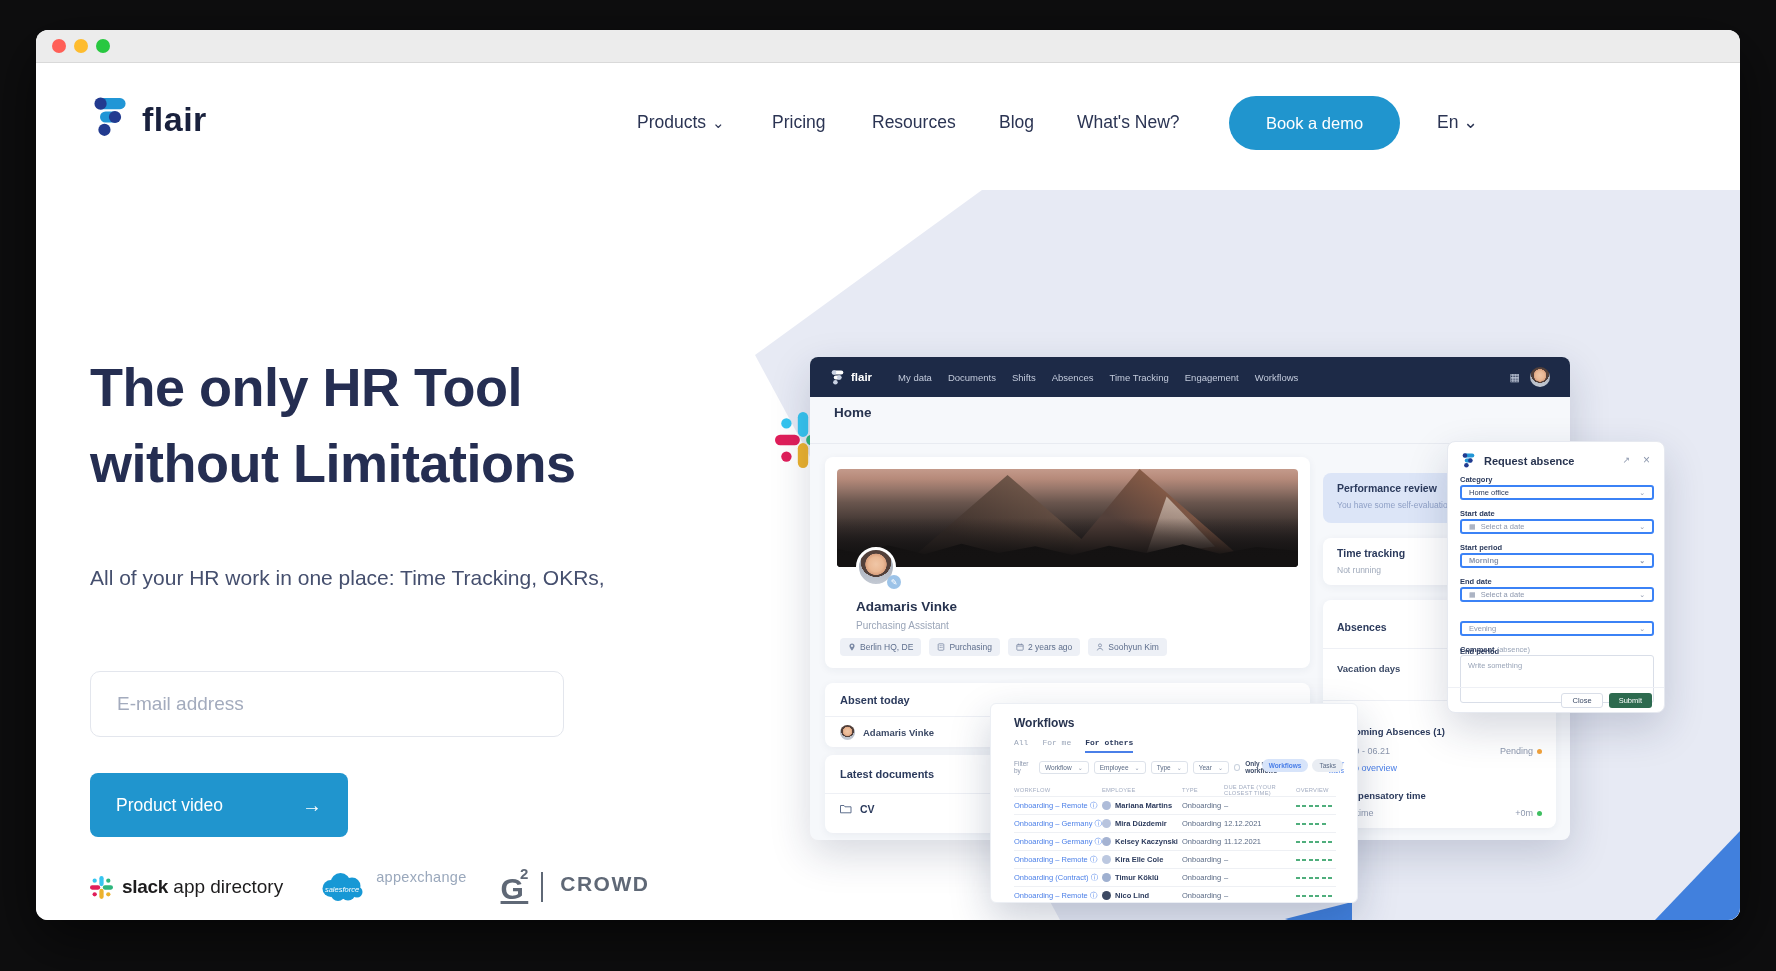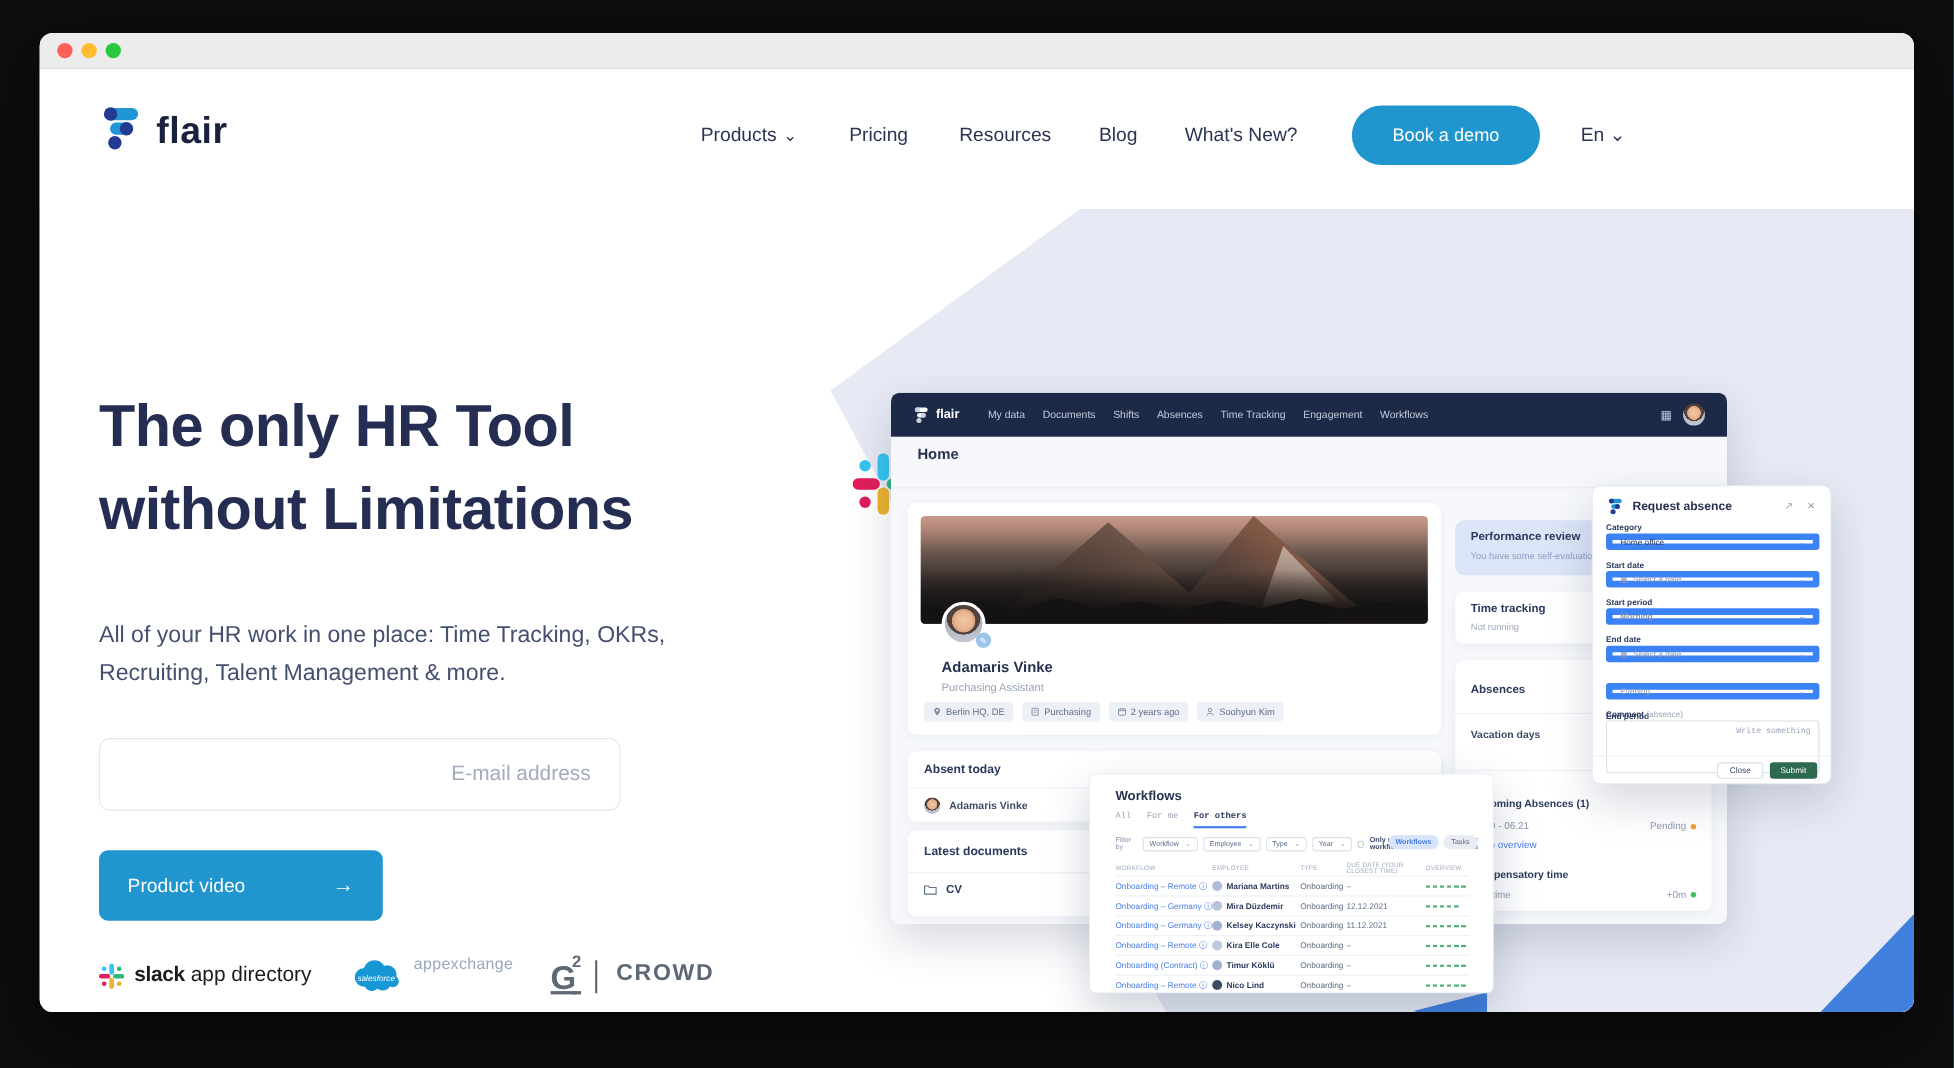--- a/index.html
+++ b/index.html
@@ -36,21 +36,21 @@
   .cta-pill { position:absolute; left:1193px; top:33px; width:171px; height:54px; border-radius:27px;
     background:#2095ce; color:#fff; font-size:16.5px; display:flex; align-items:center; justify-content:center; cursor:pointer; }
   .lang { position:absolute; left:1401px; top:49px; font-size:17.5px; font-weight:500; color:#2b3453; cursor:pointer; }
 
   
   .hero-title { position:absolute; left:54px; top:286px; font-size:54px; line-height:76px;
     font-weight:bold; color:#252e52; letter-spacing:-0.5px; }
   .hero-sub { position:absolute; left:54px; top:498px; font-size:21px; line-height:34px; color:#454f6e; }
   .email-input { position:absolute; left:54px; top:608px; width:474px; height:66px;
     border:1.5px solid #e3e6ed; border-radius:10px; padding:16px 26px; font-size:19px; color:#3c4a66;
-    font-family:"Liberation Sans", sans-serif; background:#fff; outline:none;text-align:right; }
+    font-family:"Liberation Sans", sans-serif; background:#fff; outline:none; }
   .email-input::placeholder { color:#a3abbd; }
   .video-btn { position:absolute; left:54px; top:710px; width:258px; height:64px; background:#2095ce;
     border:none; border-radius:8px; color:#fff; font-size:17.5px; cursor:pointer;
     display:flex; align-items:center; justify-content:space-between; padding:0 26px;
     font-family:"Liberation Sans", sans-serif; }
   .video-btn .arr { font-size:20px; }
 
   .partners { position:absolute; left:54px; top:806px; display:flex; align-items:center; gap:34px; }
   .partner { display:flex; align-items:flex-start; gap:9px; cursor:pointer; }
   .slack-text { font-size:19px; color:#1d1c1d; }
@@ -179,26 +179,26 @@
     background:repeating-linear-gradient(90deg,#4fae7c 0 4px, rgba(0,0,0,0) 4px 6.5px); }
 
   
   .modal { position:absolute; left:1411px; top:378px; width:218px; height:272px; background:#fff;
     border:1px solid #e6e9f0; border-radius:8px; box-shadow:0 16px 40px rgba(25,40,80,.18); }
   .modal-title { position:absolute; left:36px; top:13px; font-size:11px; font-weight:bold; color:#27334f;text-align:right; }
   .modal-ext { position:absolute; right:34px; top:13px; font-size:9px; color:#8c97ad; cursor:pointer; }
   .modal-close { position:absolute; right:14px; top:11px; font-size:12px; color:#8c97ad; cursor:pointer; }
   .m-label { position:absolute; left:12px; font-size:7.5px; font-weight:bold; color:#2b3a5c; }
   .m-label .opt { font-weight:normal; color:#9aa5b8; }
-  .m-box { position:absolute; left:12px; width:194px; height:15px; border:6px solid #3b82f6; border-radius:3px;
+  .m-box { position:absolute; left:12px; width:194px; height:15px; border:2px solid #3b82f6; border-radius:3px;
     display:flex; align-items:center; font-size:7.5px; color:#8c97ad; padding:0 7px; gap:5px; cursor:pointer; background:#fff; }
   .m-box .chev { margin-left:auto; color:#8c97ad; font-size:7px; }
   .m-box.focus { border-color:#3b82f6; color:#2b3a5c; }
   .m-area { position:absolute; left:12px; width:194px; height:48px; border:1px solid #d9dee8; border-radius:3px;
-    font-size:7.5px; color:#8c97ad; padding:5px 7px; font-family:Liberation Mono, monospace; resize:none;text-align:right; }
+    font-size:7.5px; color:#8c97ad; padding:5px 7px; font-family:Liberation Sans, sans-serif; resize:none; }
   .m-area::placeholder { color:#9aa5b8; }
   .m-footer { position:absolute; left:0; bottom:0; width:100%; height:25px; border-top:1px solid #eef0f5;
     display:flex; align-items:center; justify-content:flex-end; gap:6px; padding:0 12px; }
   .m-close-btn { height:15px; padding:0 10px; border:1px solid #d9dee8; border-radius:3px; background:#fff;
     font-size:7.5px; color:#3c4a66; cursor:pointer; font-family:"Liberation Sans", sans-serif; }
   .m-submit-btn { height:15px; padding:0 10px; border:none; border-radius:3px; background:#2d6a4f;
     font-size:7.5px; color:#fff; cursor:pointer; font-family:"Liberation Sans", sans-serif; }
   .cal-tiny { font-size:7px; color:#8c97ad; }
 </style>
 </head>
@@ -240,21 +240,20 @@
         <div class="cta-pill">Book a demo</div>
         <span class="lang"><span>En</span> <span class="chev">⌄</span></span>
       </div>
 
       <div class="hero-title">
         <div>The only HR Tool</div>
         <div>without Limitations</div>
       </div>
       <div class="hero-sub">
         <div>All of your HR work in one place: Time Tracking, OKRs,</div>
-        <div>Recruiting, Talent Management &amp; more.</div>
       </div>
       <input class="email-input" placeholder="E-mail address" style="">
       <button class="video-btn">
         <span>Product video</span>
         <span class="arr">→</span>
       </button>
 
       <div class="partners">
         <div class="partner">
           <span>

